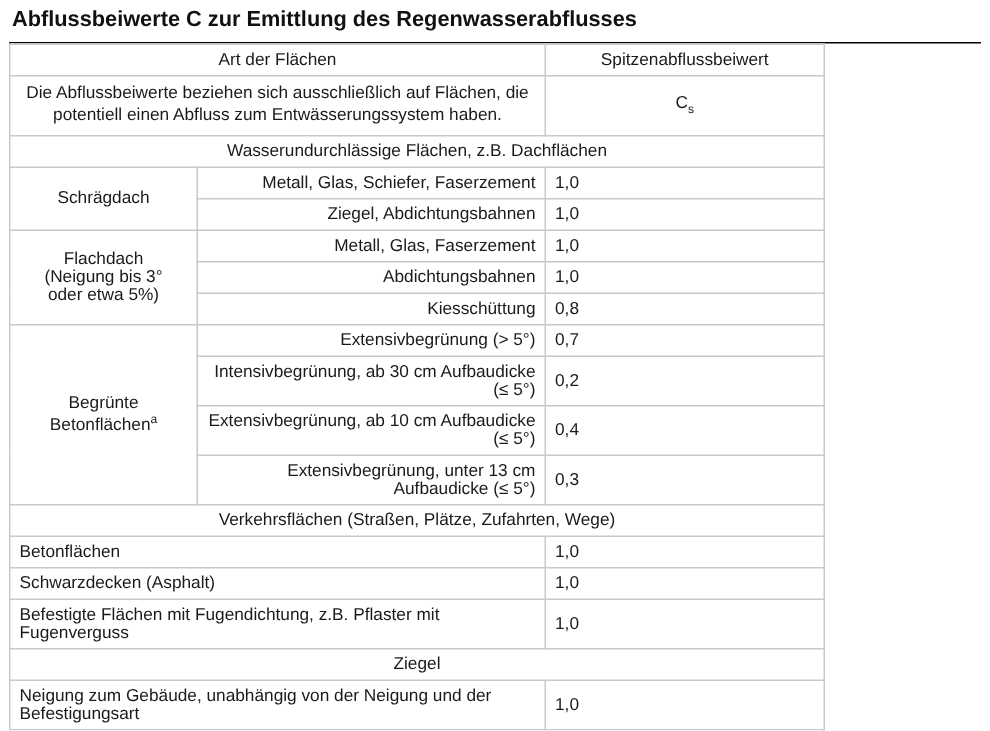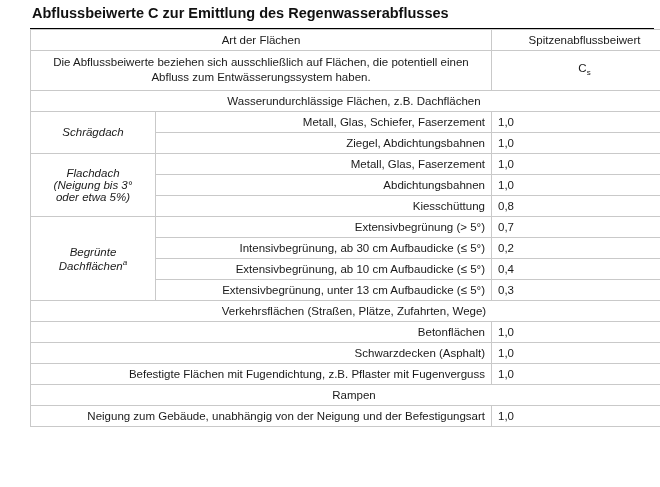--- a/index.html
+++ b/index.html
@@ -11,32 +11,31 @@
     width: 660px;
     height: 487px;
     font-family: "Liberation Sans", sans-serif;
     color: #1a1a1a;
   }
   .sheet {
     width: 660px;
     height: 487px;
     box-sizing: border-box;
     position: relative;
-    padding-left: 24px;
   }
   .title {
     font-size: 14.5px;
     font-weight: bold;
     padding: 6px 8px 6px 8px;
     line-height: 1.1;
     color: #111111;
   }
   table.main {
     border-collapse: collapse;
-    width: 648px;
+    width: 544px;
     margin: 0 6px;
     table-layout: fixed;
   }
   table.main td, table.main th {
     border: 1px solid #c9c9c9;
     font-size: 11.5px;
     font-weight: normal;
     padding: 4px 6px;
     vertical-align: middle;
     background: #ffffff;
@@ -56,35 +55,34 @@
     padding: 5px 6px;
   }
   .section td {
     background: #d4d4d4;
     font-weight: bold;
     text-align: center;
     font-size: 12px;
     padding: 4px 6px;
     margin-top: 40px;
   }
-  .c-center { text-align: right; }
+  .c-center { text-align: left; }
   .note td {
     text-align: center;
     font-size: 11px;
     line-height: 1.35;
     padding: 7px 10px;
   }
   .val {
     text-align: left;
     width: 186px;
   }
   .grp {
     text-align: center;
     width: 125px;
-    font-style: italic;
   }
   .desc {
     text-align: right;
   }
   .sub {
     font-size: 8px;
     vertical-align: sub;
   }
   .sup {
     font-size: 8px;
@@ -149,21 +147,21 @@
         <td class="desc">Abdichtungsbahnen</td>
         <td class="val">1,0</td>
       </tr>
       <tr>
         <td class="desc">Kiesschüttung</td>
         <td class="val">0,8</td>
       </tr>
 
       <tr>
         <td class="grp" rowspan="4"><span style="white-space:pre-line">Begrünte
-Dachflächen</span><span class="sup">a</span></td>
+Betonflächen</span><span class="sup">a</span></td>
         <td class="desc">Extensivbegrünung (&gt; 5°)</td>
         <td class="val">0,7</td>
       </tr>
       <tr>
         <td class="desc">Intensivbegrünung, ab 30 cm Aufbaudicke (≤ 5°)</td>
         <td class="val">0,2</td>
       </tr>
       <tr>
         <td class="desc">Extensivbegrünung, ab 10 cm Aufbaudicke (≤ 5°)</td>
         <td class="val">0,4</td>
@@ -183,21 +181,21 @@
       <tr>
         <td colspan="2" class="c-center">Schwarzdecken (Asphalt)</td>
         <td class="val">1,0</td>
       </tr>
       <tr class="rule-bottom">
         <td colspan="2" class="c-center">Befestigte Flächen mit Fugendichtung, z.B. Pflaster mit Fugenverguss</td>
         <td class="val">1,0</td>
       </tr>
 
       <tr class="section">
-        <td colspan="3">Rampen</td>
+        <td colspan="3">Ziegel</td>
       </tr>
       <tr class="rule-top">
         <td colspan="2" class="c-center">Neigung zum Gebäude, unabhängig von der Neigung und der Befestigungsart</td>
         <td class="val">1,0</td>
       </tr>
     </tbody>
   </table>
 </div>
 
 </body></html>

